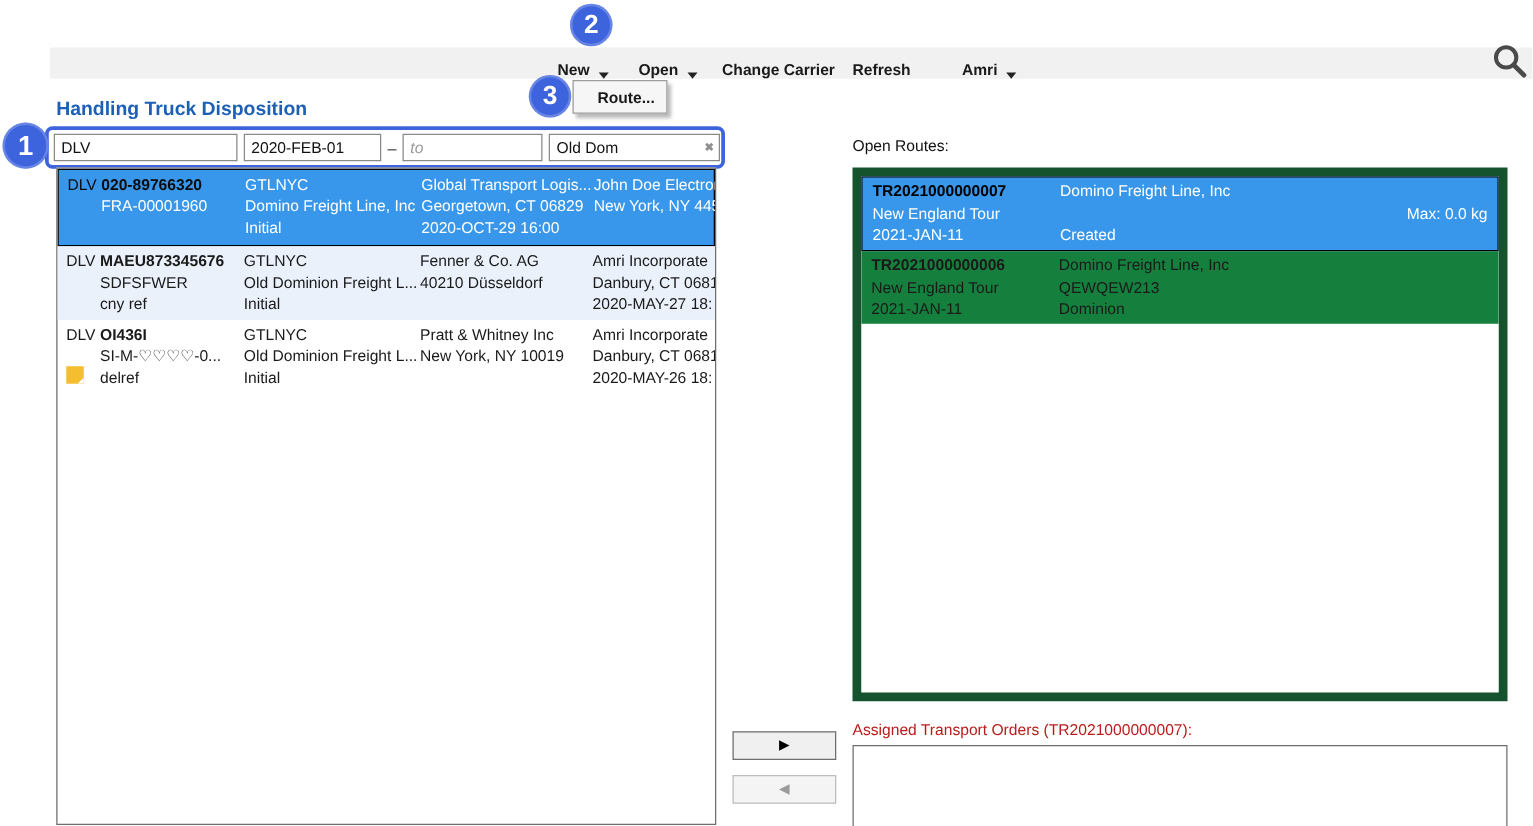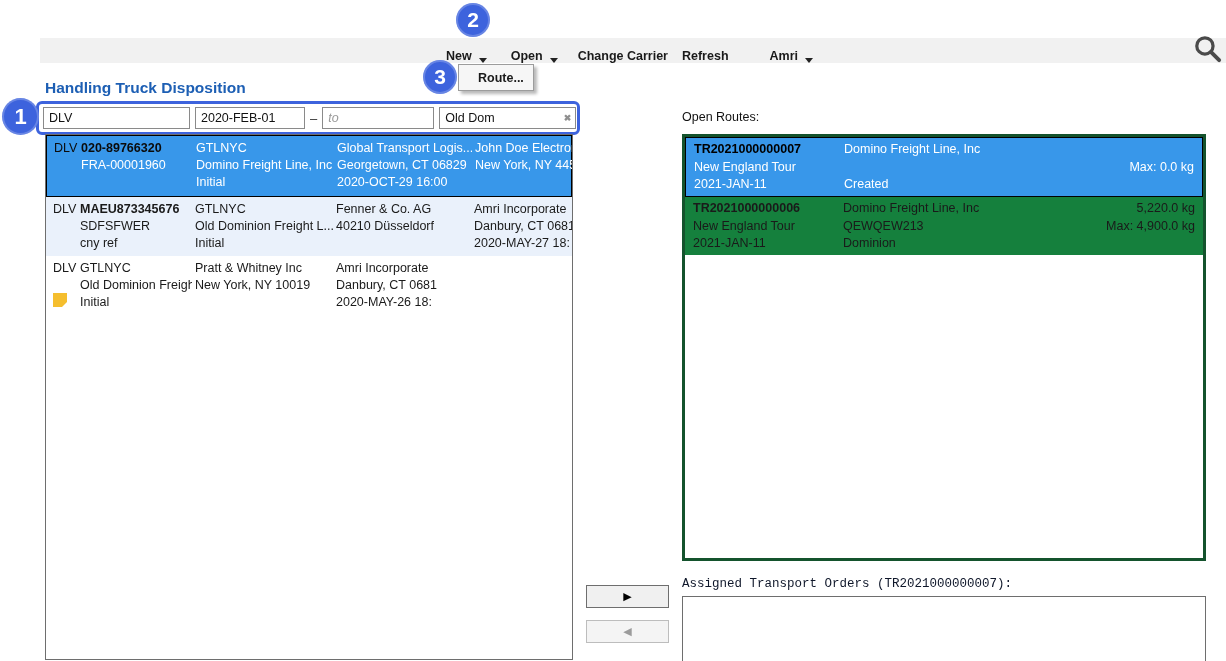--- a/index.html
+++ b/index.html
@@ -101,34 +101,34 @@
     display:flex; align-items:center; justify-content:center;
     font-size:11px; line-height:1; cursor:default;
   }
   .xfer-right { top:585px; background:#f0f0f0; border:1px solid #6e6e6e; color:#000; }
   .xfer-left  { top:620px; background:#f4f4f4; border:1px solid #bdbdbd; color:#9b9b9b; }
 
   
   .routes-label { position:absolute; left:682px; top:110px; font-size:12.5px; color:#111; }
   .routes {
     position:absolute; left:682px; top:134px; width:524px; height:427px;
-    border:3px solid #14532d; background:#fff; overflow:hidden;
+    border:7px solid #14532d; background:#fff; overflow:hidden;
   }
   .rt-row {
     display:grid; grid-template-columns:146px 1fr auto; column-gap:4px;
     padding:3px 8px; font-size:12.5px; line-height:17.5px; color:#1a1a1a;
   }
   .rt-row .cell > div { white-space:nowrap; overflow:hidden; min-height:17.5px; }
   .rt-row.sel { background:#3897EA; color:#fff; border:1px solid #000; }
   .rt-row.sel .prim { color:#000; }
   .rt-row.alt { background:#15803d; }
   .rt-right { text-align:right; }
 
   
-  .assigned-label { position:absolute; left:682px; top:577px; font-size:12.5px; color:#0f172a;font-family:Liberation Mono, monospace; }
+  .assigned-label { position:absolute; left:682px; top:577px; font-size:12.5px; color:#b91c1c; }
   .assigned-box {
     position:absolute; left:682px; top:596px; width:524px; height:80px;
     border:1px solid #6e6e6e; background:#fff;
   }
 </style>
 </head>
 <body>
 
 <div class="toolbar">
   <div class="tb-items">
@@ -234,20 +234,25 @@
       <div>2020-MAY-27 18:</div>
     </div>
   </div>
 
   <div class="od-row" style="height:64px;">
     <div class="cell col-type">
       <div>DLV</div>
       <div class="note-icon"></div>
     </div>
     <div class="cell">
+      <div class="bold">OI436I</div>
+      <div>SI-M-♡♡♡♡-0...</div>
+      <div>delref</div>
+    </div>
+    <div class="cell">
       <div>GTLNYC</div>
       <div>Old Dominion Freight L...</div>
       <div>Initial</div>
     </div>
     <div class="cell">
       <div>Pratt &amp; Whitney Inc</div>
       <div>New York, NY 10019</div>
       <div></div>
     </div>
     <div class="cell">
@@ -291,22 +296,17 @@
     <div class="cell">
       <div class="bold">TR2021000000006</div>
       <div>New England Tour</div>
       <div>2021-JAN-11</div>
     </div>
     <div class="cell">
       <div>Domino Freight Line, Inc</div>
       <div>QEWQEW213</div>
       <div>Dominion</div>
     </div>
-    <div class="cell rt-right">
-      <div>5,220.0 kg</div>
-      <div>Max: 4,900.0 kg</div>
-      <div></div>
-    </div>
   </div>
 </div>
 
 <div class="assigned-label">Assigned Transport Orders (TR2021000000007):</div>
 <div class="assigned-box"></div>
 
 </body></html>

